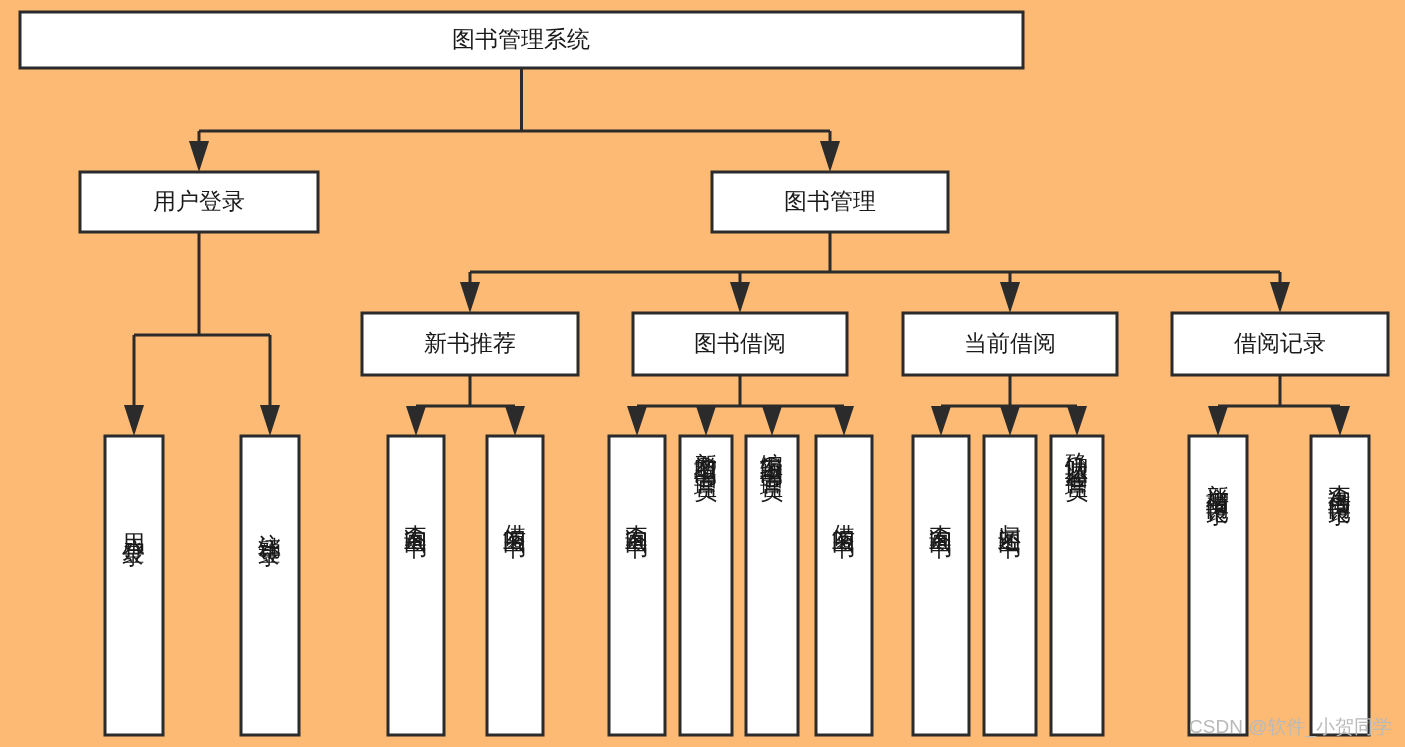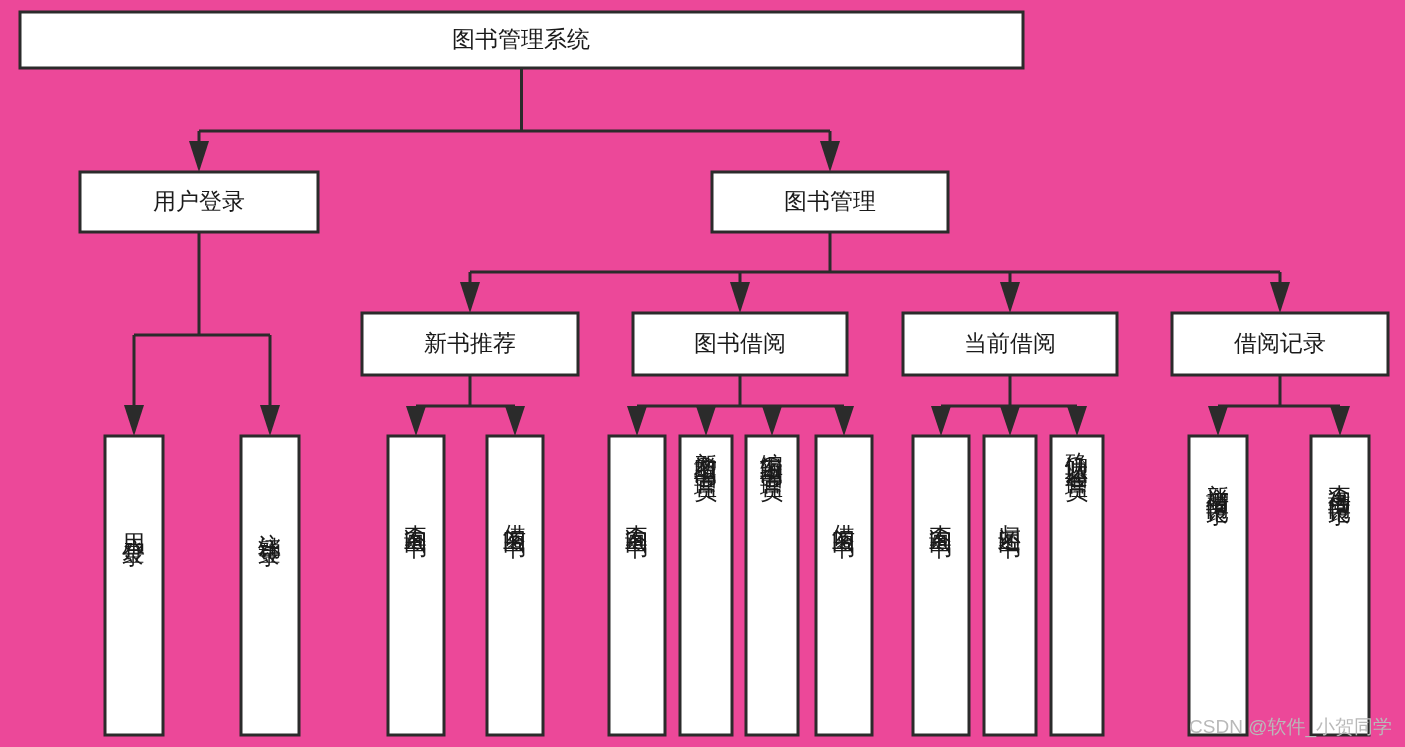--- a/index.html
+++ b/index.html
@@ -7,21 +7,21 @@
     padding: 0;
     background: #ffffff;
   }
   body {
     font-family: "Liberation Sans", "DejaVu Sans", sans-serif;
   }
   #diagram-root {
     position: relative;
     width: 1405px;
     height: 747px;
-    background: #ec4899;
+    background: #fdba74;
     overflow: hidden;
   }
   svg#flowchart {
     position: absolute;
     left: 0;
     top: 0;
     width: 1405px;
     height: 747px;
     display: block;
   }

